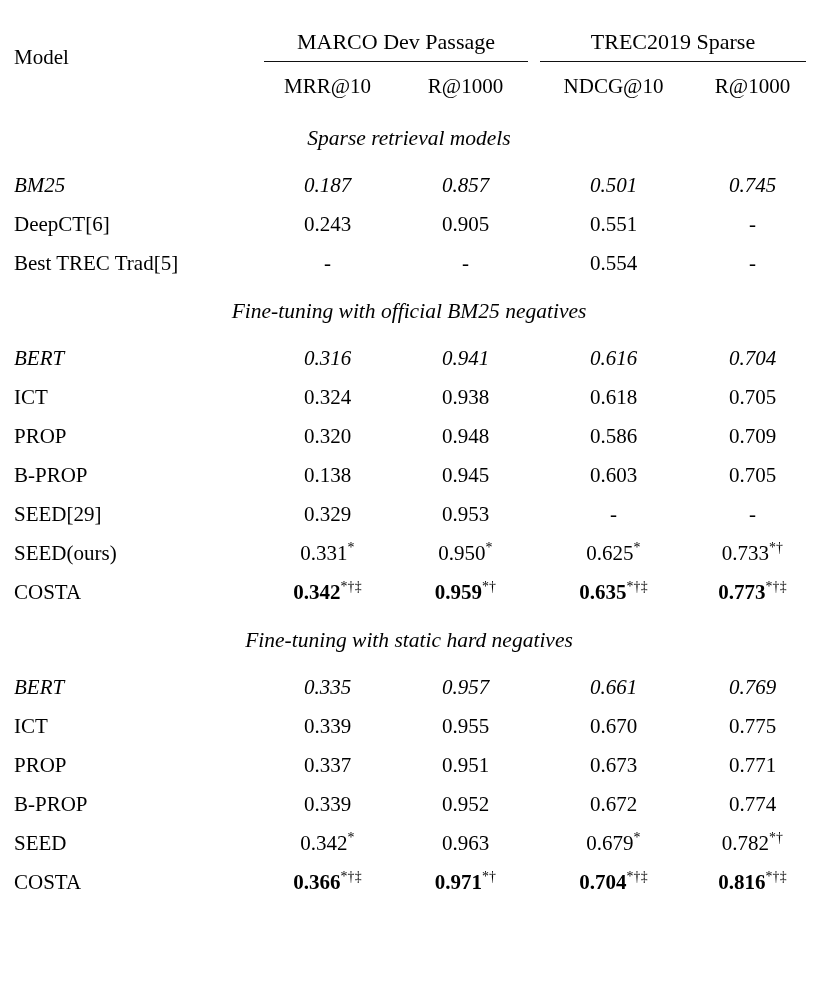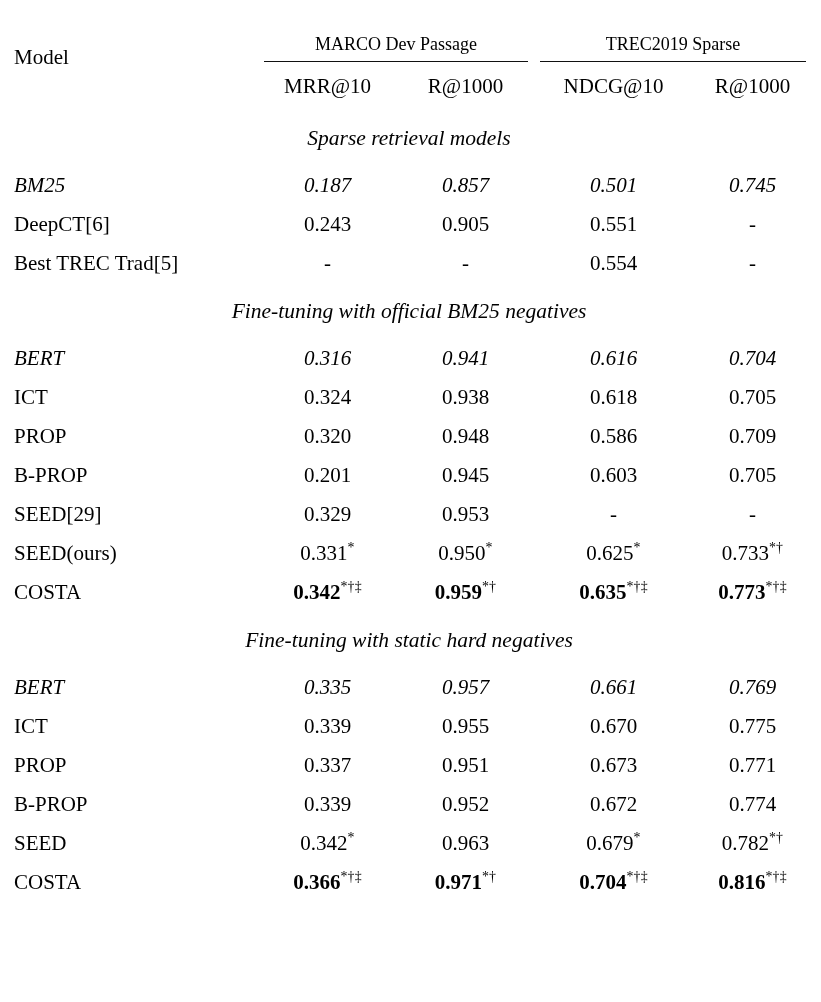--- a/index.html
+++ b/index.html
@@ -48,21 +48,21 @@
   }
   
   .hdr-model {
     text-align: left;
     padding-left: 8px !important;
     font-size: 21px;
     vertical-align: middle !important;
   }
   .grp-head {
     text-align: center;
-    font-size: 18px;
+    font-size: 22px;
     height: 50px;
     vertical-align: bottom !important;
     padding-bottom: 6px !important;
   }
   .grp-underline {
     height: 1px;
     padding: 0 !important;
   }
   .grp-underline .ul-bar {
     height: 0;
@@ -191,21 +191,21 @@
         </tr>
         <tr class="data-row">
           <td class="model-cell">PROP</td>
           <td class="num-cell"><span class="val">0.320</span></td>
           <td class="num-cell"><span class="val">0.948</span></td>
           <td class="num-cell"><span class="val">0.586</span></td>
           <td class="num-cell"><span class="val">0.709</span></td>
         </tr>
         <tr class="data-row">
           <td class="model-cell">B-PROP</td>
-          <td class="num-cell"><span class="val">0.201</span></td>
+          <td class="num-cell"><span class="val">0.138</span></td>
           <td class="num-cell"><span class="val">0.945</span></td>
           <td class="num-cell"><span class="val">0.603</span></td>
           <td class="num-cell"><span class="val">0.705</span></td>
         </tr>
         <tr class="data-row">
           <td class="model-cell">SEED[29]</td>
           <td class="num-cell"><span class="val">0.329</span></td>
           <td class="num-cell"><span class="val">0.953</span></td>
           <td class="num-cell"><span class="val">-</span></td>
           <td class="num-cell"><span class="val">-</span></td>

